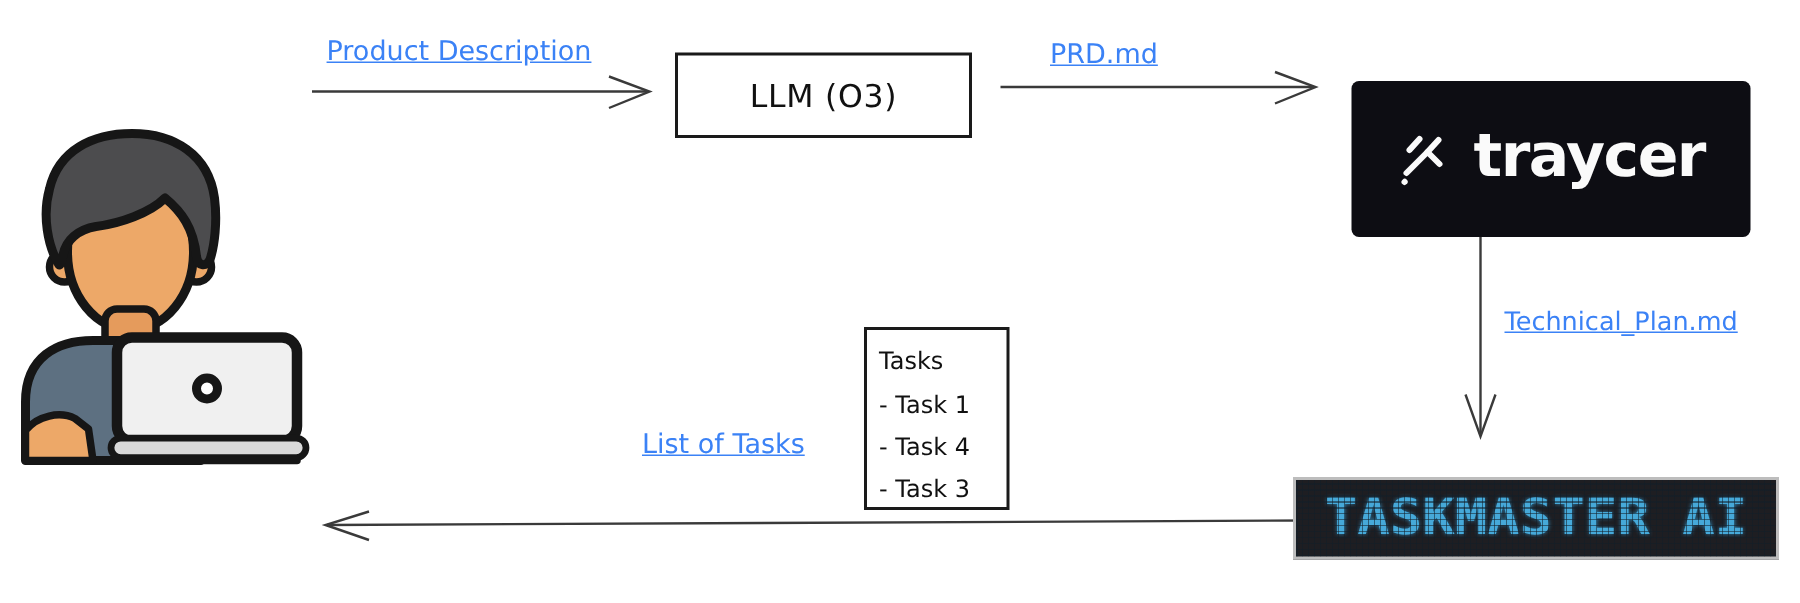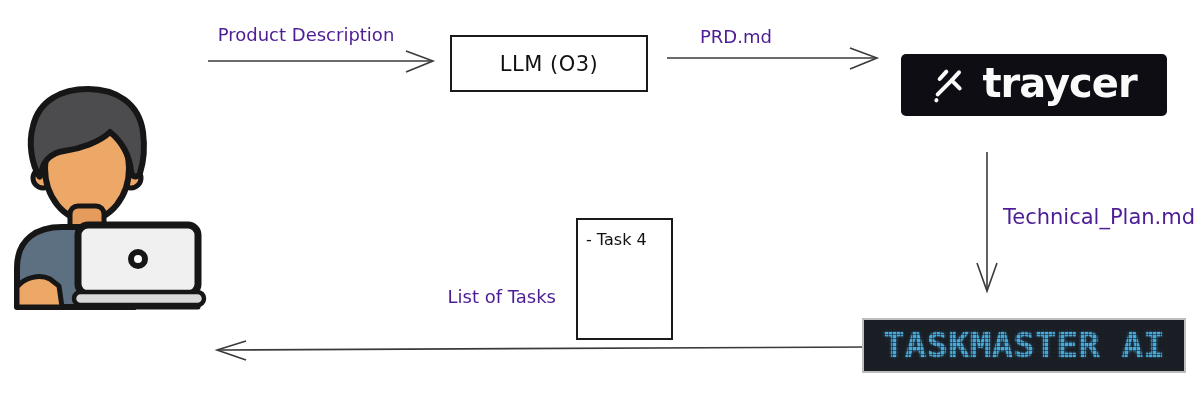--- a/index.html
+++ b/index.html
@@ -1,33 +1,33 @@
 <!DOCTYPE html>
 <html><head>
 <meta charset="utf-8">
 <style>
   html,body{margin:0;padding:0;background:#ffffff;}
   .canvas{
     position:relative;width:1200px;height:402px;background:#ffffff;overflow:hidden;
     font-family:"DejaVu Sans",sans-serif;color:#111;
   }
   .arrows{position:absolute;left:0;top:0;width:1200px;height:402px;}
-  .edge-label{position:absolute;font-size:18px;color:#4c1d95;white-space:nowrap;}
+  .edge-label{position:absolute;font-size:18px;color:#3b82f6;white-space:nowrap;text-decoration:underline;}
   .lbl-pd{left:208px;top:24px;width:196px;text-align:center;}
   .lbl-prd{left:700px;top:26px;width:140px;text-align:left;}
-  .lbl-tech{left:1003px;top:205px;font-size:21px;}
-  .lbl-lot{left:428px;top:286px;width:128px;text-align:right;}
+  .lbl-tech{left:1003px;top:205px;font-size:17px;}
+  .lbl-lot{left:428px;top:286px;width:128px;text-align:left;}
   .node{position:absolute;box-sizing:border-box;}
   .llm-box{
     left:450px;top:35px;width:198px;height:57px;background:#fff;
     border:2px solid #1a1a1a;display:flex;align-items:center;justify-content:center;
     font-size:21px;letter-spacing:0.5px;
   }
   .traycer-box{
-    left:901px;top:54px;width:266px;height:62px;background:#0d0d13;border-radius:5px;
+    left:901px;top:54px;width:266px;height:104px;background:#0d0d13;border-radius:5px;
     display:flex;align-items:center;justify-content:center;gap:11px;
   }
   .traycer-word{color:#fafafa;font-size:40px;font-weight:700;letter-spacing:-1px;line-height:1;padding-bottom:4px;}
   .taskmaster-box{
     left:862px;top:318px;width:324px;height:55px;background:#1e1e22;
     border:2px solid #bdbdbd;display:flex;align-items:center;justify-content:center;
     position:absolute;overflow:hidden;
   }
   .tm-text{
     font-family:"DejaVu Sans Mono",monospace;font-weight:700;font-size:36px;
@@ -89,21 +89,24 @@
     </svg>
     <span class="traycer-word">traycer</span>
   </div>
 
   <div class="node taskmaster-box">
     <span class="tm-text">TASKMASTER AI</span>
     <div class="tm-grid"></div>
   </div>
 
   <div class="node tasks-box">
+    <div class="t-title">Tasks</div>
+    <div>- Task 1</div>
     <div>- Task 4</div>
+    <div>- Task 3</div>
   </div>
 
   <div class="person">
     <svg width="205" height="224" viewBox="0 0 205 224">
       <g stroke="#161616" stroke-linejoin="round" stroke-linecap="round">
         <circle cx="31" cy="92" r="10" fill="#eda868" stroke-width="5"></circle>
         <circle cx="119" cy="92" r="10" fill="#eda868" stroke-width="5"></circle>
         <ellipse cx="75" cy="82" rx="42" ry="52" fill="#eda868" stroke-width="6"></ellipse>
         <path d="M27,90 C20,78 16,58 21,40 C27,14 50,3 76,3 C104,3 127,17 131,46
                  C133,62 131,78 128,87 C126,92 120,92 119,85 C117,66 109,55 98,46

